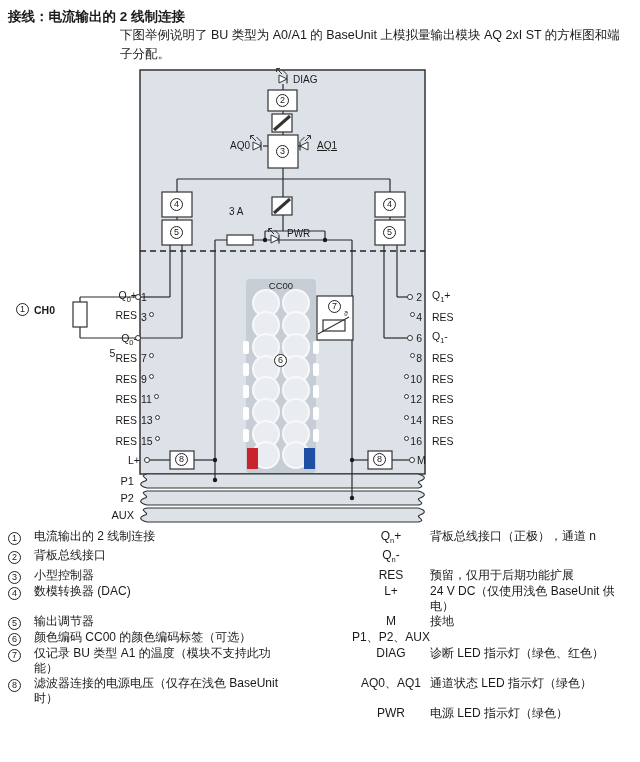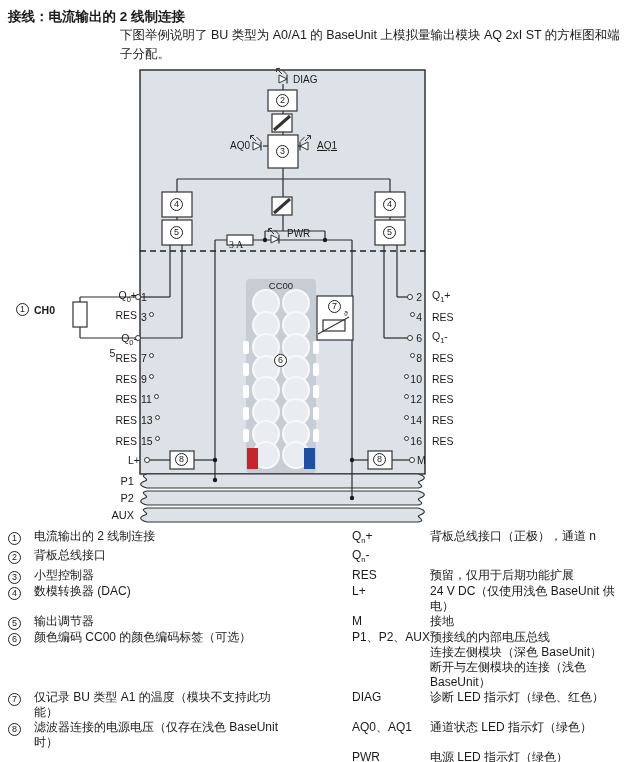--- a/index.html
+++ b/index.html
@@ -21,21 +21,21 @@
   .tnumR{display:inline-flex;width:24px;justify-content:flex-end;align-items:flex-start;line-height:12px;}
   .tlabR{margin-left:10px;white-space:nowrap;}
   .mini{display:inline-block;width:3px;height:3px;border:1px solid #333;border-radius:50%;
         margin:1px 1px 0 2px;background:#fff;}
   sub{font-size:7.5px;}
   .buslab{position:absolute;width:30px;text-align:right;font-size:11px;line-height:14px;}
   .legend{position:absolute;left:8px;top:529px;width:626px;}
   .lrow{display:flex;align-items:flex-start;font-size:12px;line-height:15px;}
   .lnum{width:26px;flex:0 0 26px;padding-top:1px;}
   .ldesc{width:318px;flex:0 0 318px;white-space:pre-line;}
-  .lsig{width:78px;flex:0 0 78px;white-space:nowrap;}
+  .lsig{width:78px;flex:0 0 78px;white-space:nowrap;text-align:center;}
   .lsdesc{flex:1;white-space:pre-line;}
   .cc00lab{position:absolute;left:246px;top:280px;width:70px;text-align:center;font-size:9.5px;color:#222;}
   .theta{position:absolute;left:344px;top:310px;font-size:7px;}
 </style>
 </head>
 <body>
 
 <div class="page">
 
   <div class="abs title">接线：电流输出的 2 线制连接</div>
@@ -179,21 +179,21 @@
       <circle cx="147" cy="460" r="2.5"></circle>
       <circle cx="410" cy="297" r="2.5"></circle>
         <circle cx="410" cy="338" r="2.5"></circle>
       <circle cx="412" cy="460" r="2.5"></circle>
     </g>
   </svg>
 
   <div class="dlabel" style="left:293px;top:74px;">DIAG</div>
   <div class="dlabel" style="left:224px;top:140px;width:26px;text-align:right;">AQ0</div>
   <div class="dlabel" style="left:317px;top:140px;text-decoration:underline;">AQ1</div>
-  <div class="dlabel" style="left:229px;top:239px;font-family:Liberation Serif, serif;">3 A</div>
+  <div class="dlabel" style="left:229px;top:206px;">3 A</div>
   <div class="dlabel" style="left:287px;top:228px;">PWR</div>
   <div class="cc00lab">CC00</div>
   <div class="theta">ϑ</div>
 
   <span class="cnum dcnum" style="left:16px;top:303px;">1</span>
   <span class="cnum dcnum" style="left:276px;top:94px;">2</span>
   <span class="cnum dcnum" style="left:276px;top:145px;">3</span>
   <span class="cnum dcnum" style="left:170px;top:198px;">4</span>
   <span class="cnum dcnum" style="left:170px;top:226px;">5</span>
   <span class="cnum dcnum" style="left:383px;top:198px;">4</span>
@@ -355,24 +355,20 @@
       <span class="lnum"><span class="cnum">5</span></span>
       <span class="ldesc">输出调节器</span>
       <span class="lsig"><span>M</span></span>
       <span class="lsdesc">接地</span>
     </div>
 
     <div class="lrow">
       <span class="lnum"><span class="cnum">6</span></span>
       <span class="ldesc">颜色编码 CC00 的颜色编码标签（可选）</span>
       <span class="lsig"><span>P1、P2、AUX</span></span>
-      <span class="lsdesc">预接线的内部电压总线
-连接左侧模块（深色 BaseUnit）
-断开与左侧模块的连接（浅色
-BaseUnit）</span>
     </div>
 
     <div class="lrow">
       <span class="lnum"><span class="cnum">7</span></span>
       <span class="ldesc">仅记录 BU 类型 A1 的温度（模块不支持此功
 能）</span>
       <span class="lsig"><span>DIAG</span></span>
       <span class="lsdesc">诊断 LED 指示灯（绿色、红色）</span>
     </div>
 

